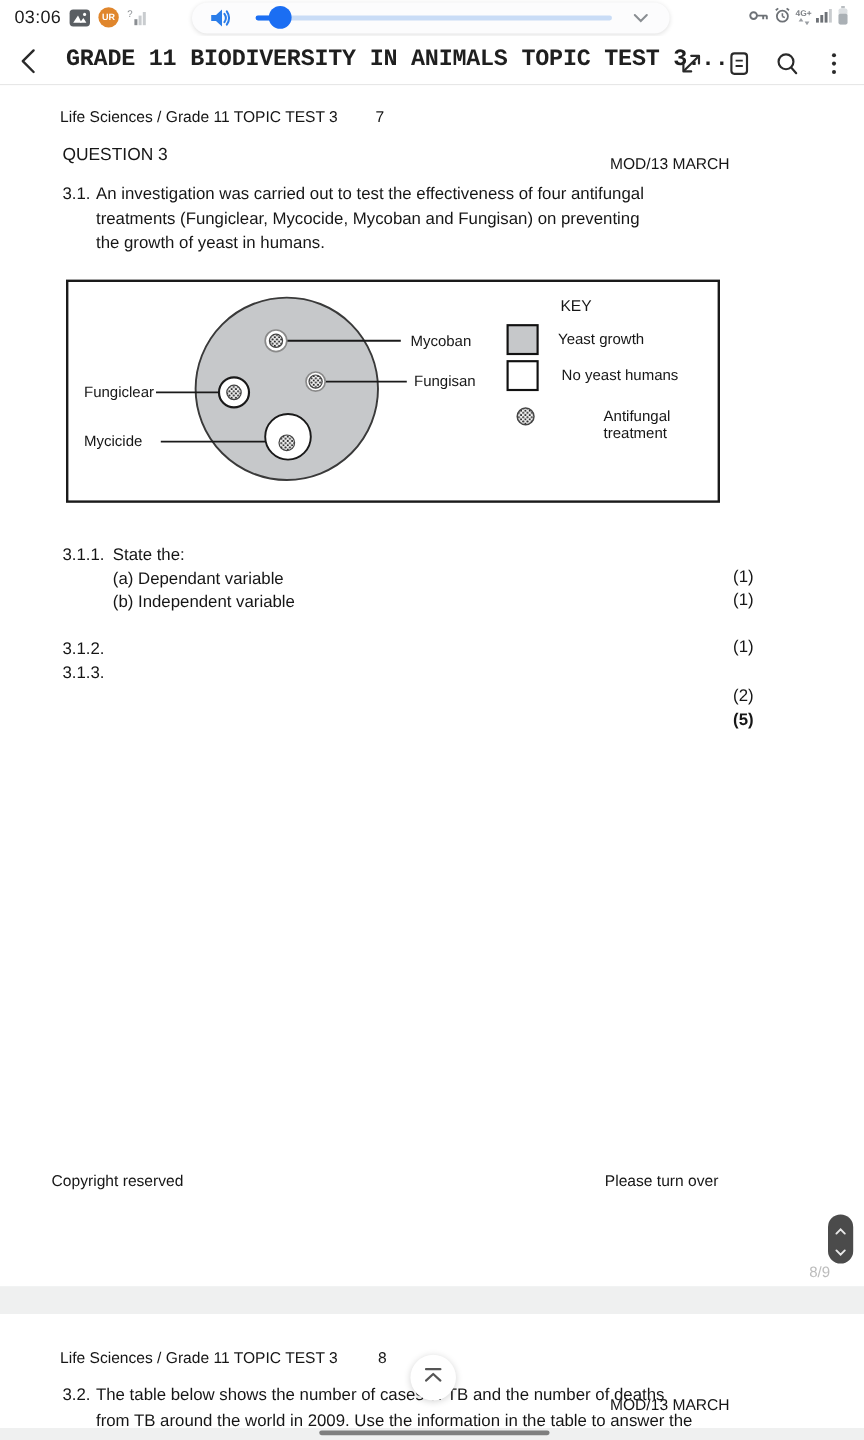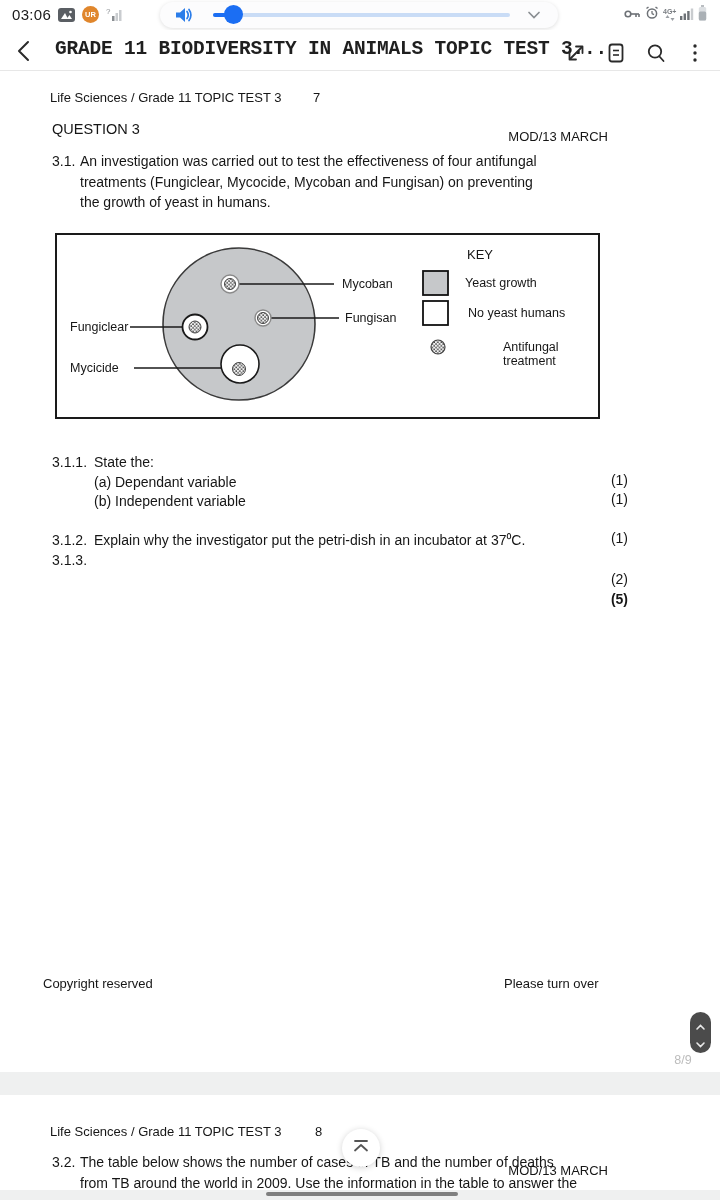--- a/index.html
+++ b/index.html
@@ -233,21 +233,20 @@
     </div>
 
     <div class="abs doc" style="left:52px; top:381px;">3.1.1.</div>
     <div class="abs doc" style="left:94px; top:381px;">State the:</div>
     <div class="abs doc" style="left:94px; top:401px;">(a) Dependant variable</div>
     <div class="abs marks" style="top:401px;">(1)</div>
     <div class="abs doc" style="left:94px; top:420px;">(b) Independent variable</div>
     <div class="abs marks" style="top:420px;">(1)</div>
 
     <div class="abs doc" style="left:52px; top:459px;">3.1.2.</div>
-    <div class="abs doc" style="left:94px; top:459px;">Explain why the investigator put the petri-dish in an incubator at 37⁰C.</div>
     <div class="abs marks" style="top:459px;">(1)</div>
 
     <div class="abs doc" style="left:52px; top:479px;">3.1.3.</div>
     <div class="abs marks" style="top:500px;">(2)</div>
     <div class="abs marks total" style="top:520px;">(5)</div>
 
     <div class="abs foot" style="left:43px; top:905px;">Copyright reserved</div>
     <div class="abs foot" style="left:504px; top:905px;">Please turn over</div>
   </div>
 

